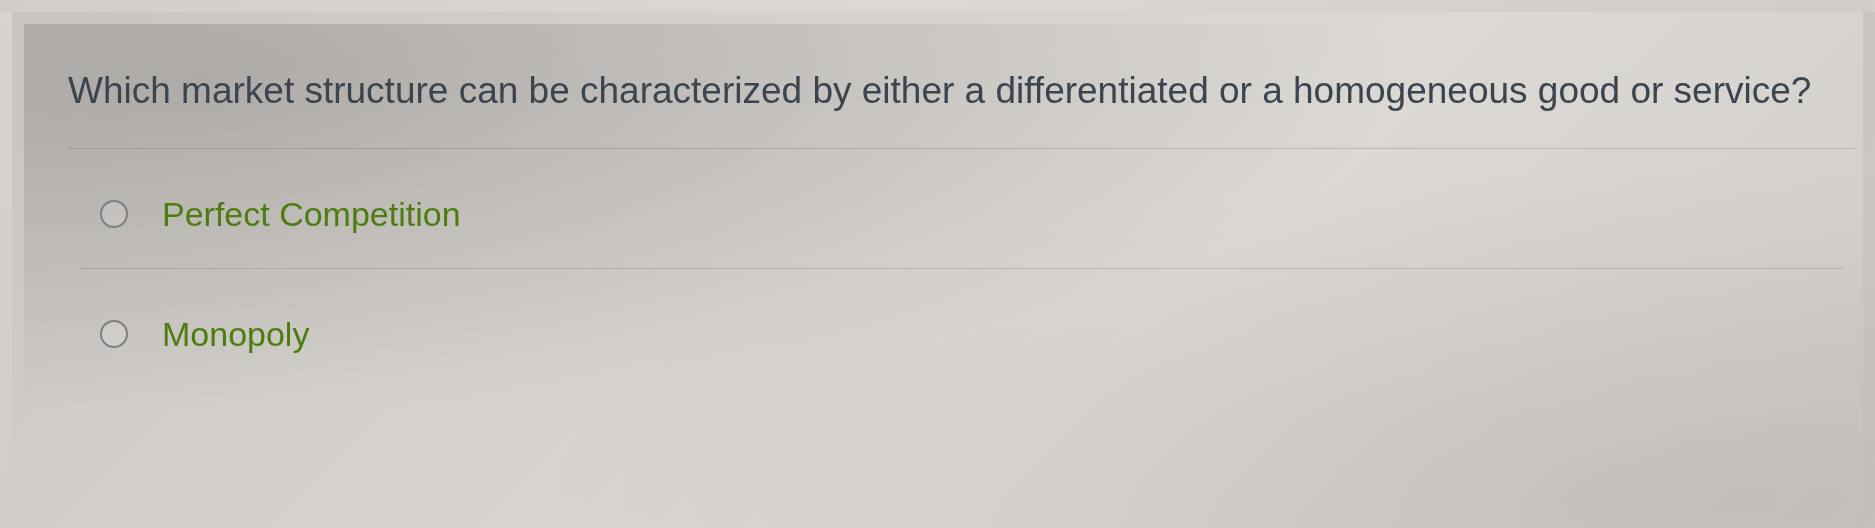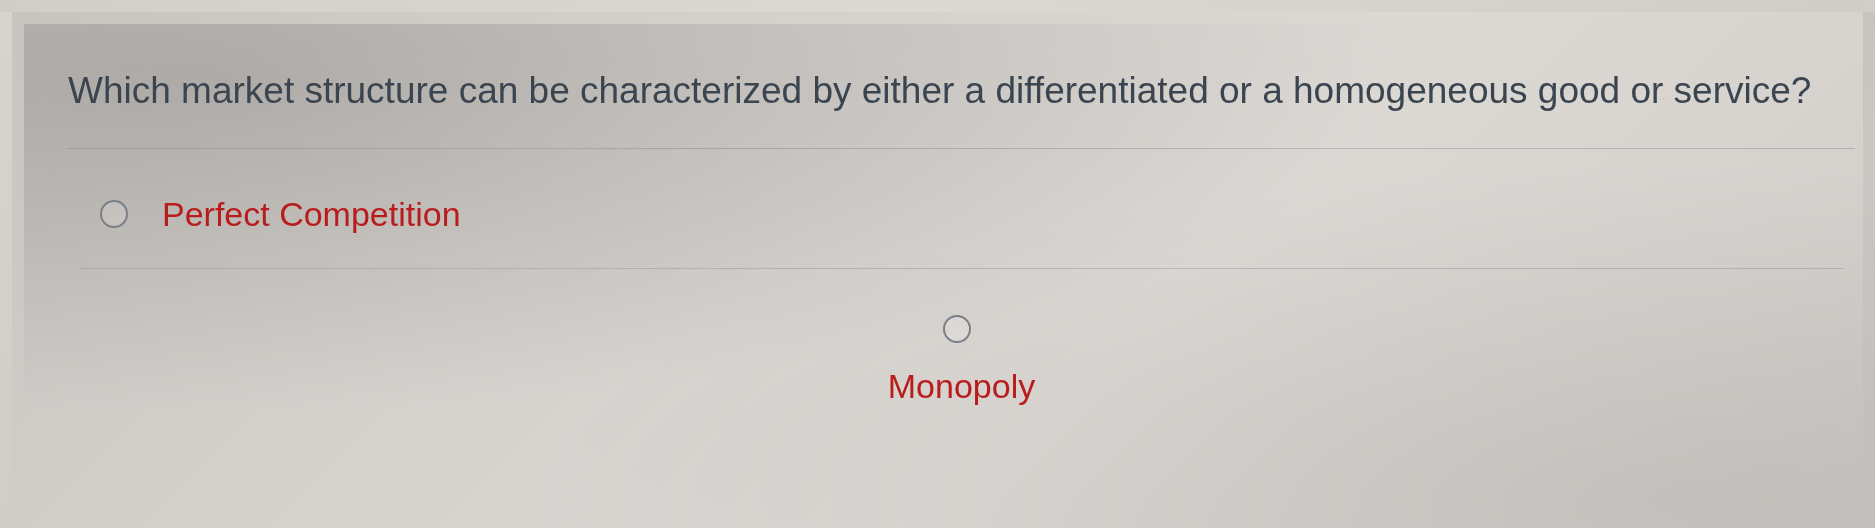--- a/index.html
+++ b/index.html
@@ -52,26 +52,25 @@
       width: 28px;
       height: 28px;
       border: 2px solid #7a8088;
       border-radius: 50%;
       margin-right: 22px;
       flex-shrink: 0;
       background: rgba(255,255,255,0.15);
     }
     .option-label {
       font-size: 34px;
-      color: #b91c1c;
+      color: #4d7c0f;
       font-weight: 400;
     }
     .option-row:last-child {
       border-bottom: none;
-      flex-direction: column;
     }
   </style>
 </head>
 <body>
 
 <div class="question-container">
   <div class="question-text">Which market structure can be characterized by either a differentiated or a homogeneous good or service?</div>
   <div class="options-list">
     <div class="option-row">
       <div class="radio-circle"></div>

